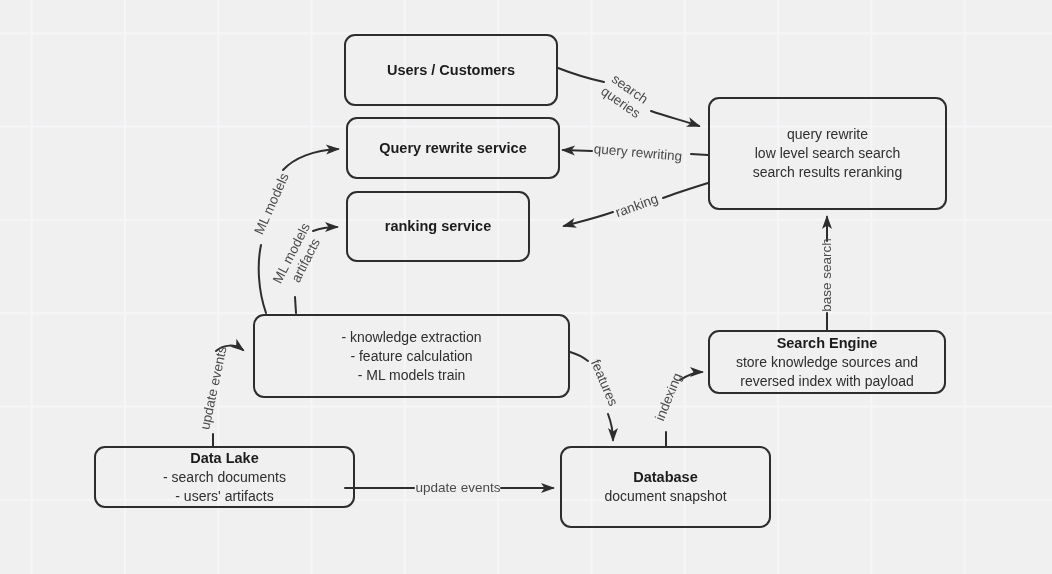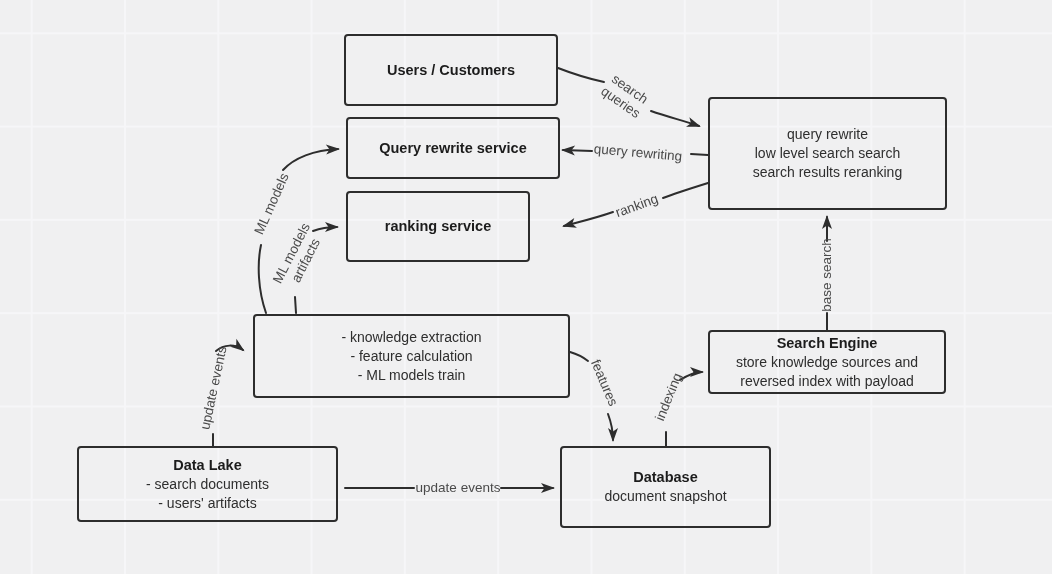--- a/index.html
+++ b/index.html
@@ -17,21 +17,21 @@
     background-position:30.7px 32.3px;
   }
   #edges{position:absolute;left:0;top:0;pointer-events:none;}
   #edges path{pointer-events:stroke;}
   .edge{
     fill:none;stroke:#2d2d2d;stroke-width:2px;
     stroke-linecap:round;stroke-linejoin:round;
   }
   .node{
     position:absolute;box-sizing:border-box;
-    border:2px solid #2d2d2d;border-radius:4px;
+    border:2px solid #2d2d2d;border-radius:11px;
     background:transparent;
     display:flex;flex-direction:column;align-items:center;justify-content:center;
     text-align:center;
     font-size:14px;line-height:19px;color:#2e2e2e;
   }
   .node .title{font-weight:bold;font-size:14.5px;color:#1c1c1c;}
   .elabel{
     position:absolute;
     font-size:13.5px;line-height:16px;color:#4a4a4a;
     white-space:pre-line;text-align:center;
@@ -105,21 +105,21 @@
     <div>- feature calculation</div>
     <div>- ML models train</div>
   </div>
 
   <div class="node" style="left:708px;top:330px;width:238px;height:64px">
     <div class="title">Search Engine</div>
     <div>store knowledge sources and</div>
     <div>reversed index with payload</div>
   </div>
 
-  <div class="node" style="left:77px;top:446px;width:261px;height:76px">
+  <div class="node" style="left:94px;top:446px;width:261px;height:62px">
     <div class="title">Data Lake</div>
     <div>- search documents</div>
     <div>- users' artifacts</div>
   </div>
 
   <div class="node" style="left:560px;top:446px;width:211px;height:82px">
     <div class="title">Database</div>
     <div>document snapshot</div>
   </div>
 

